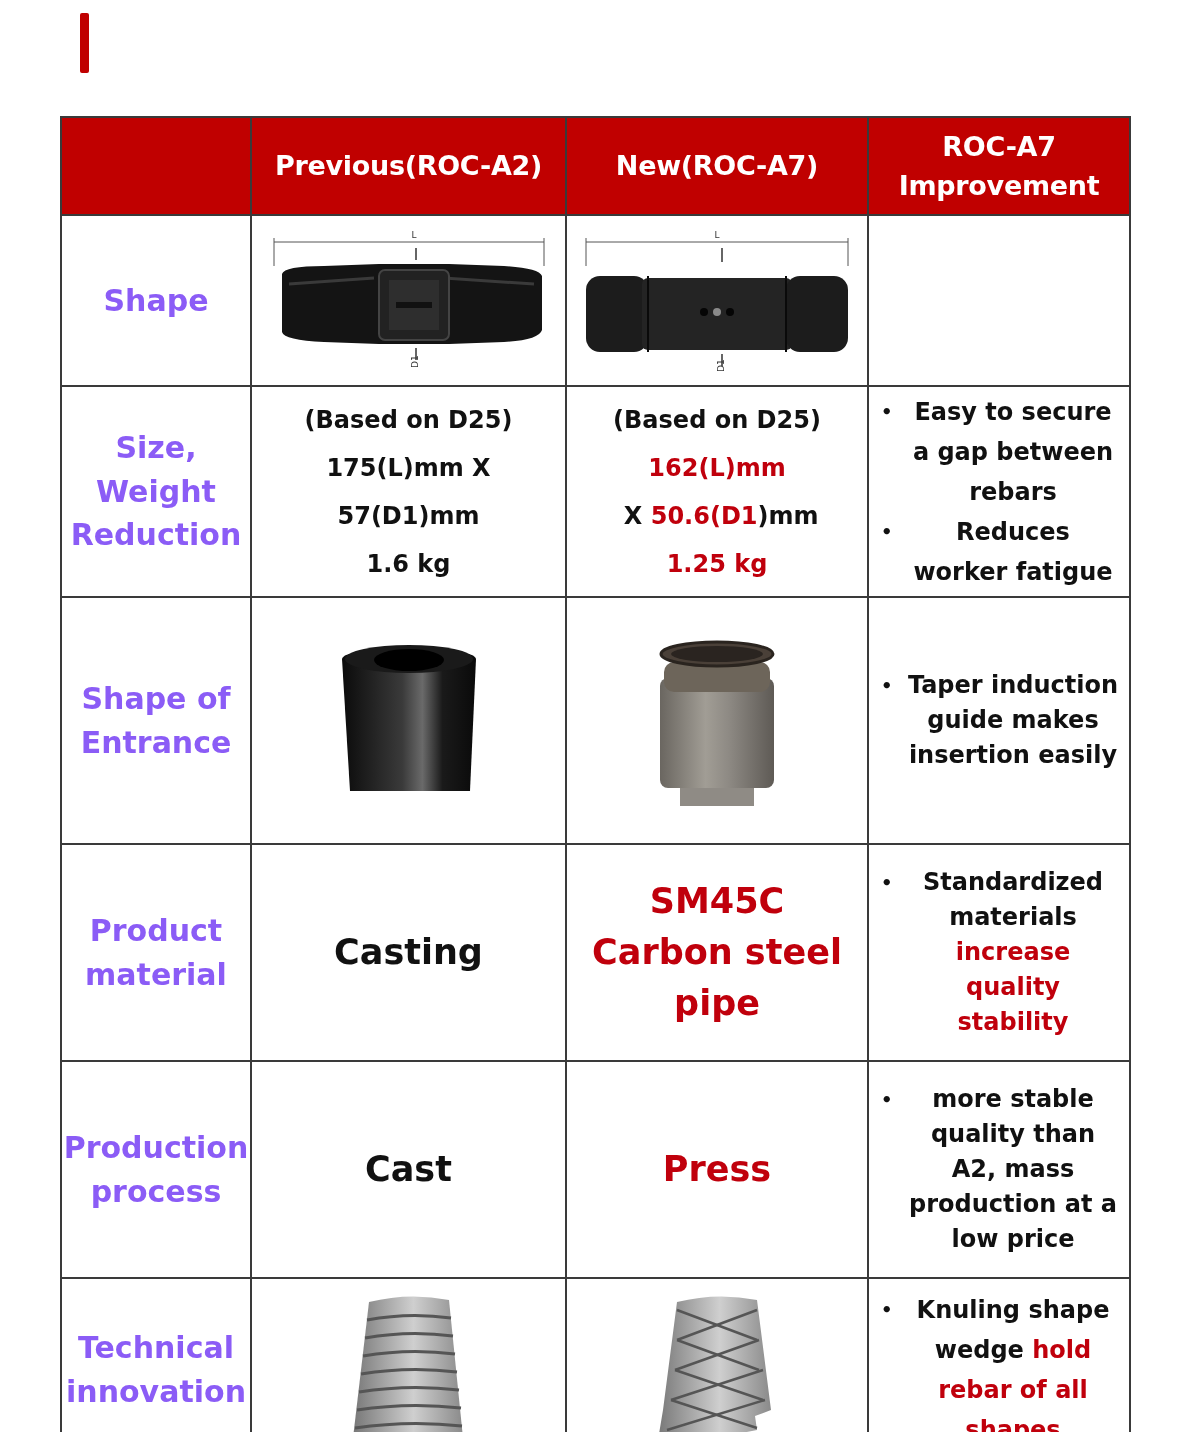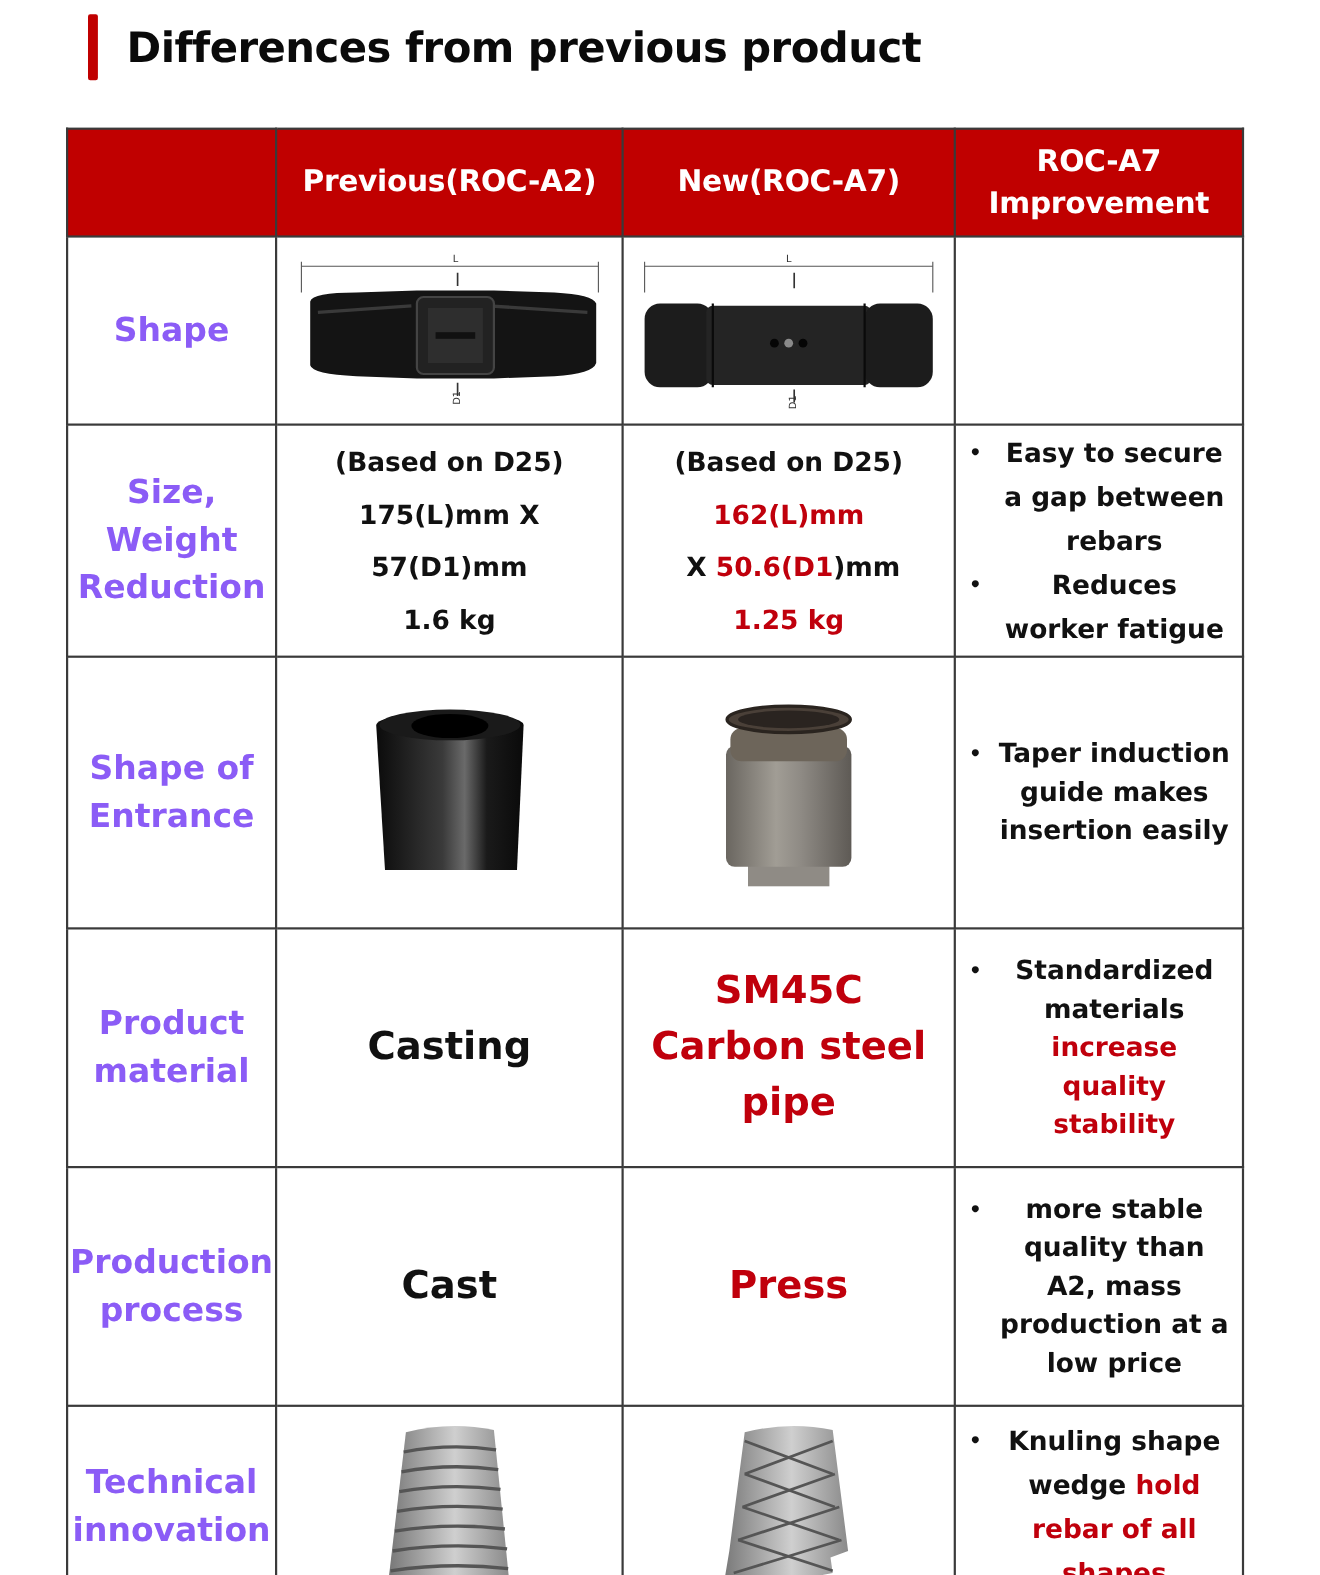--- a/index.html
+++ b/index.html
@@ -24,21 +24,20 @@
   .lh40 li { line-height: 40px; }
   .lh35 li { line-height: 35px; }
 
   .fig { display: block; margin: 0 auto; }
 </style>
 </head>
 <body>
 
 <div class="title-wrap">
   <div class="title-bar"></div>
-  <div class="title">Differences from previous product</div>
 </div>
 
 <table class="cmp">
   <colgroup>
     <col style="width:190px">
       <col style="width:315px">
       <col style="width:302px">
       <col style="width:262px">
   </colgroup>
   <thead>

